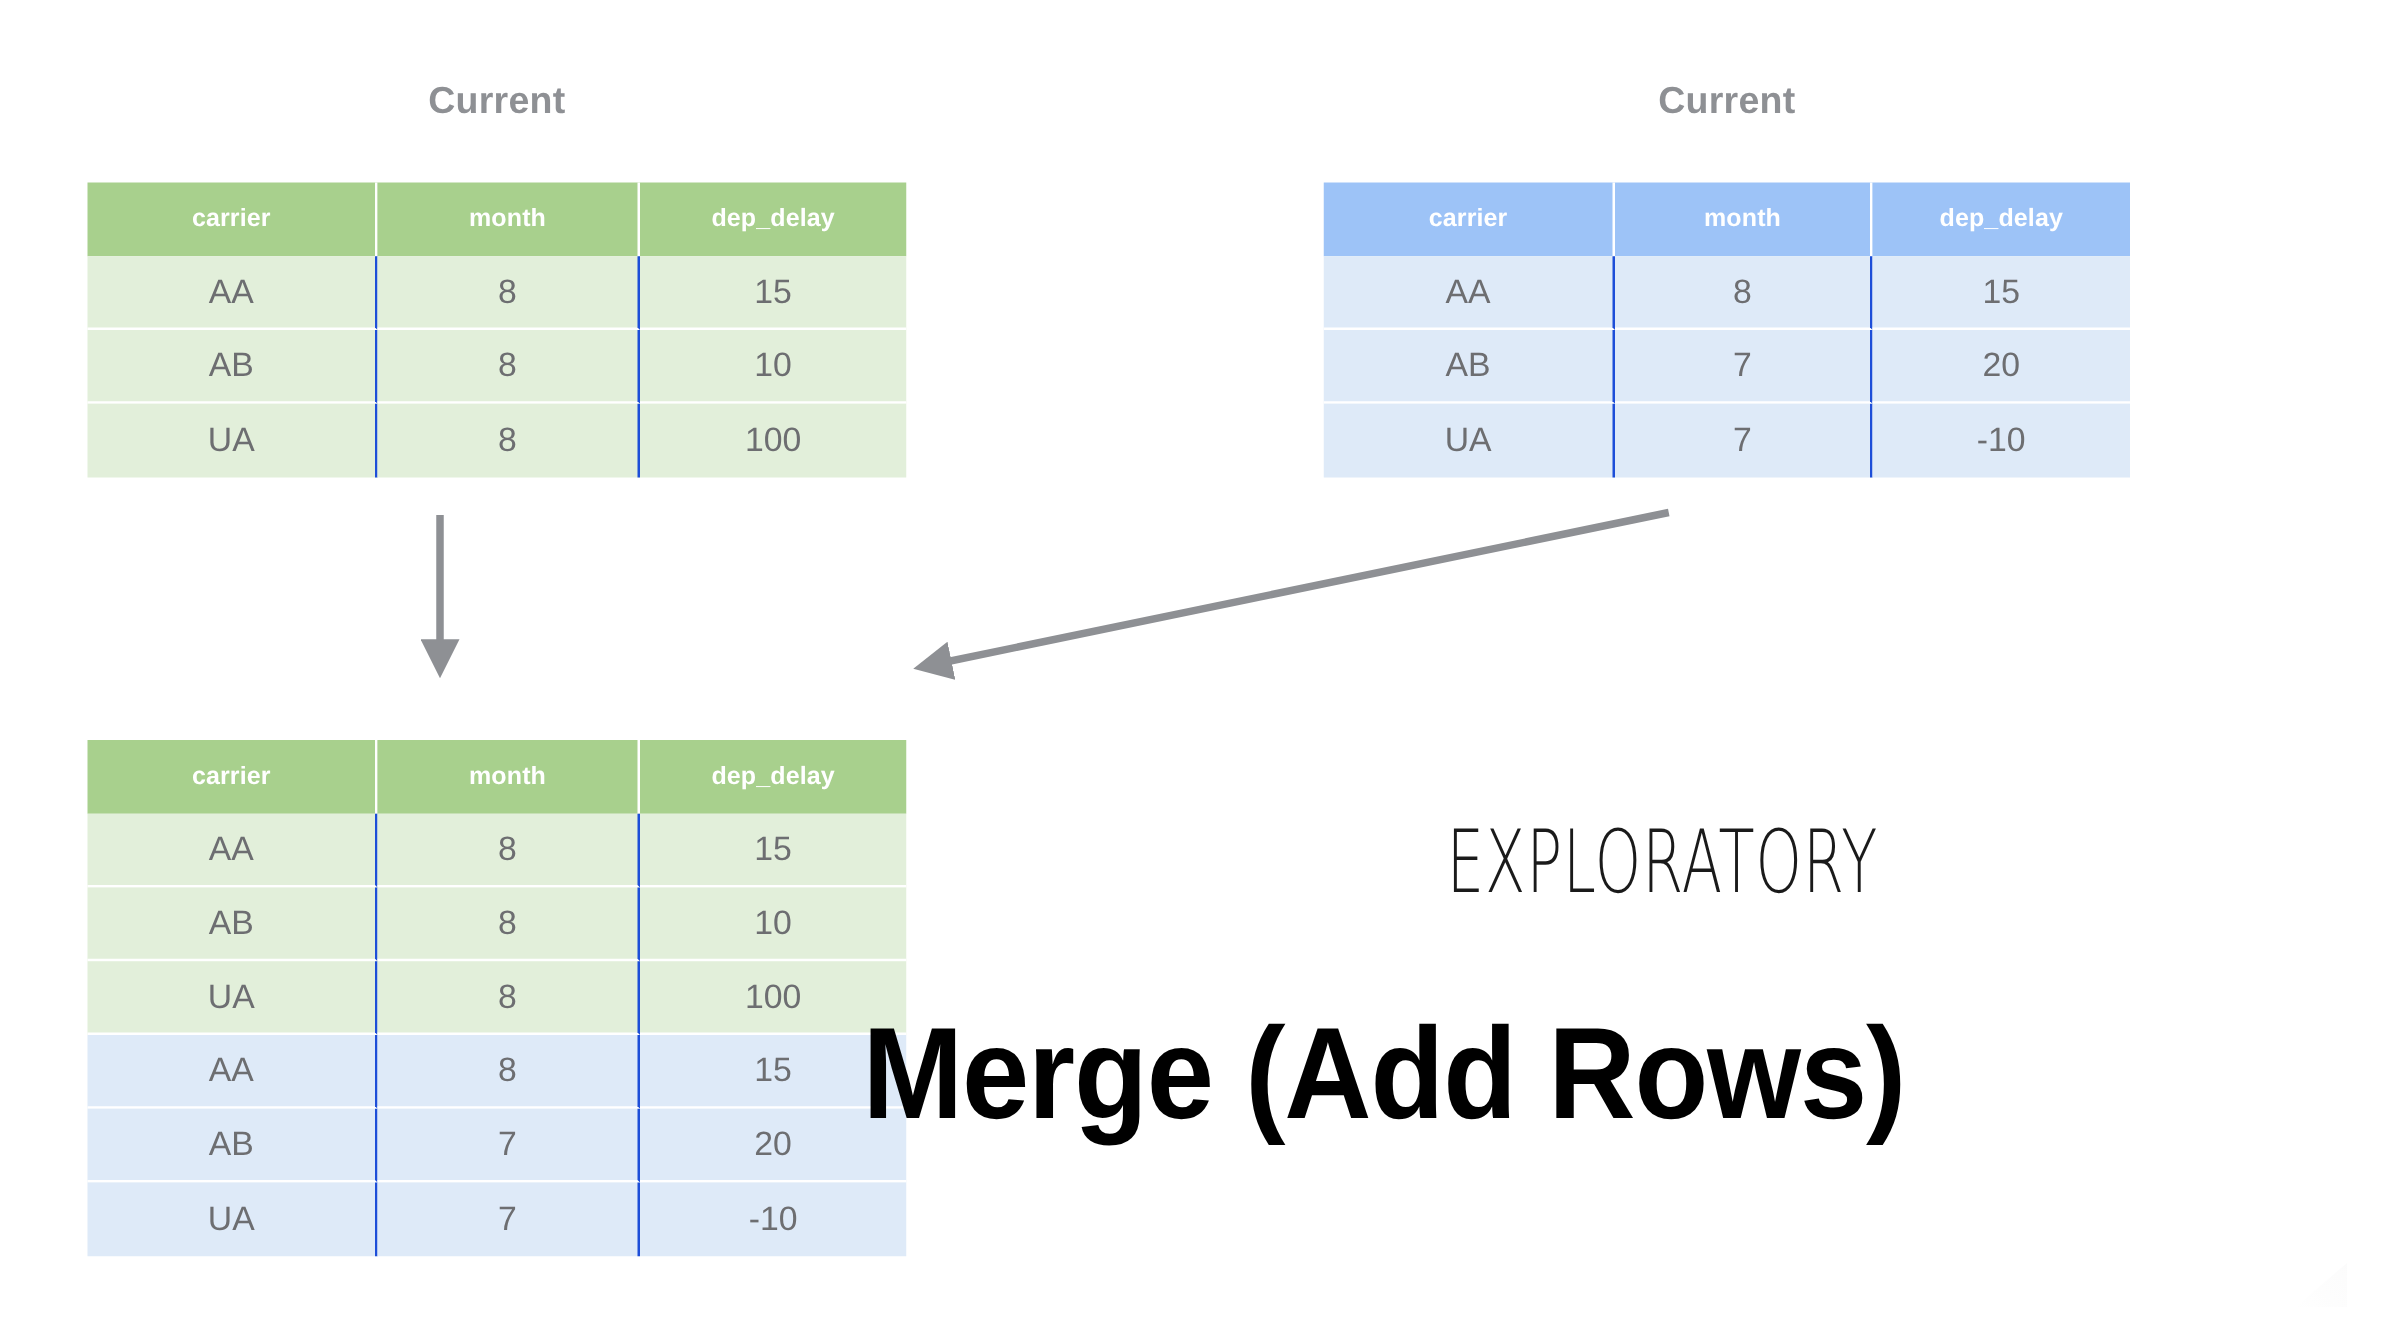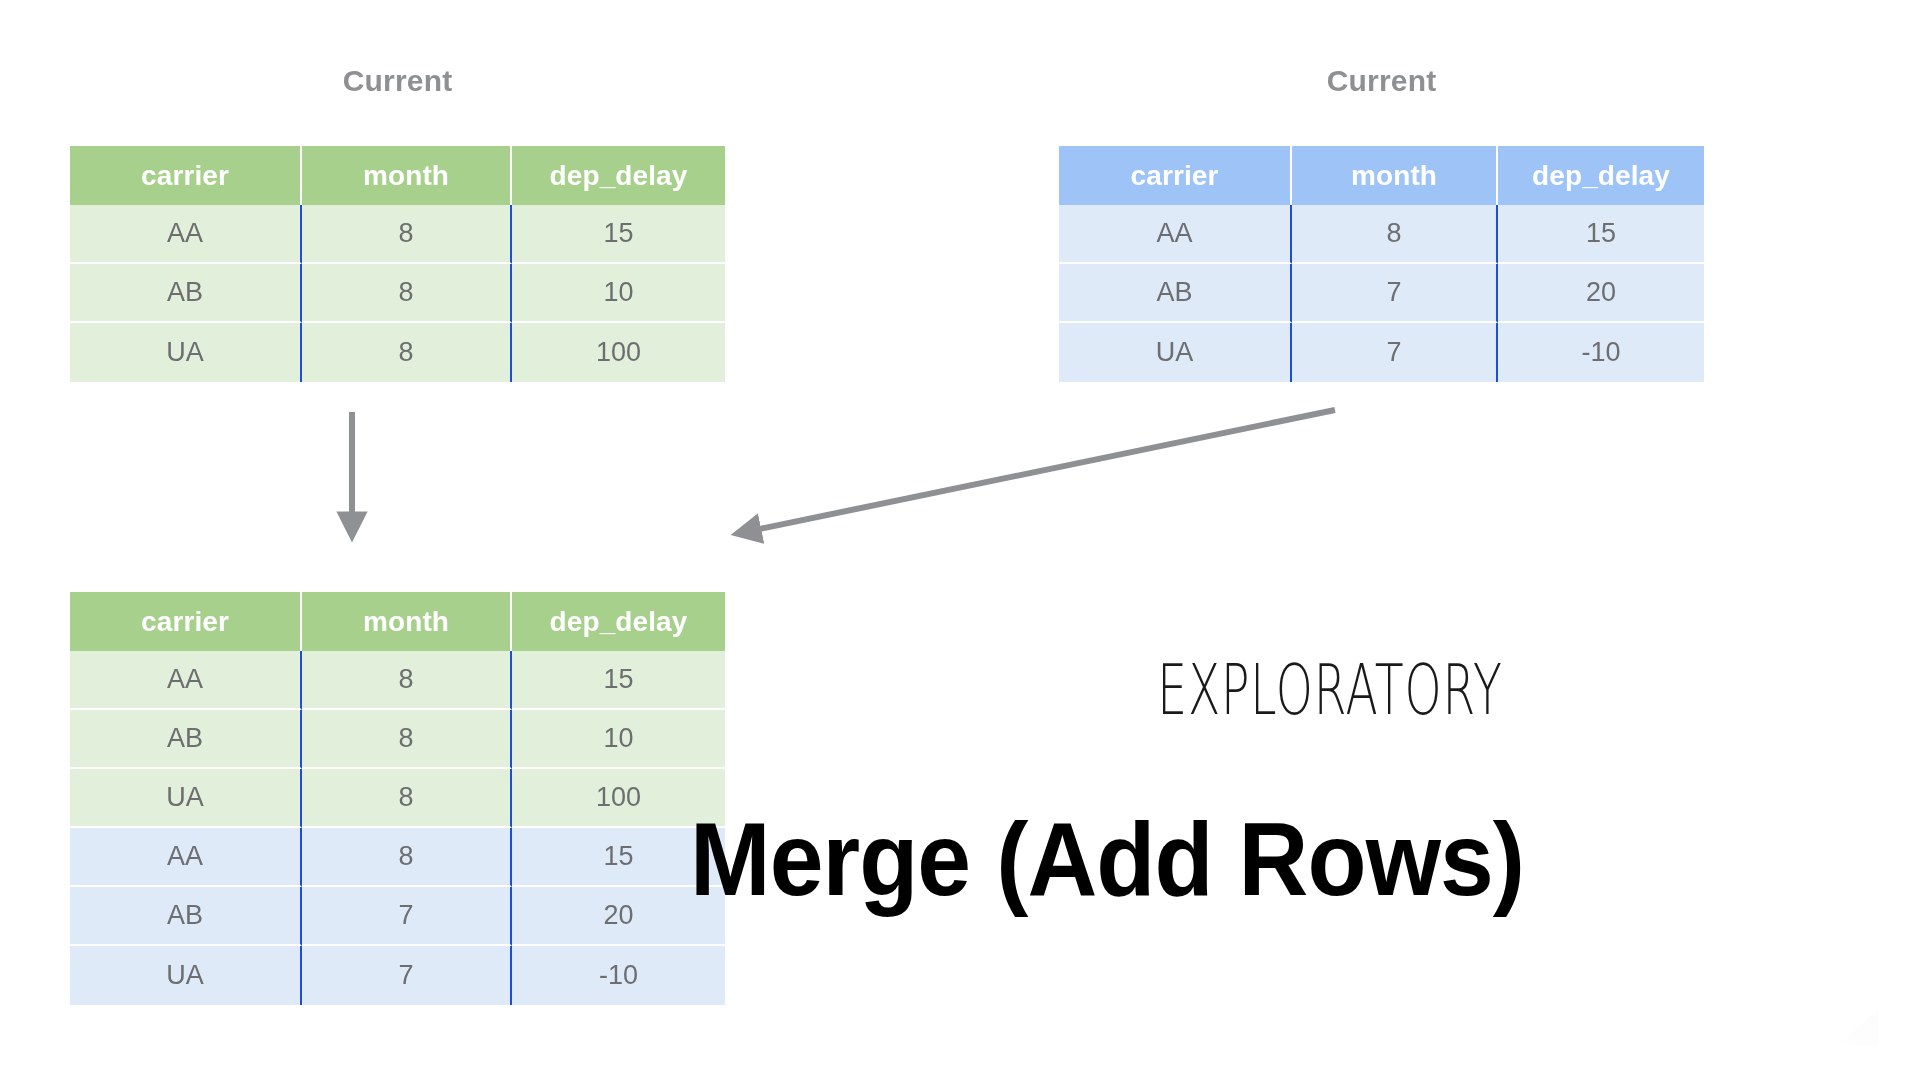--- a/index.html
+++ b/index.html
@@ -45,21 +45,21 @@
   .data-table td, .data-table th {
     padding: 0;
     margin: 0;
     text-align: center;
     vertical-align: middle;
     height: 59px;
     font-weight: normal;
     box-sizing: border-box;
   }
   .data-table th {
-    font-size: 28px;
+    font-size: 20px;
     font-weight: bold;
     color: #ffffff;
     letter-spacing: 0.1px;
     border-right: 2px solid #ffffff;
   }
   .data-table th:last-child { border-right: none; margin-top: 41px; }
 
   .data-table td {
     font-size: 27px;
     color: #6d6e71;

